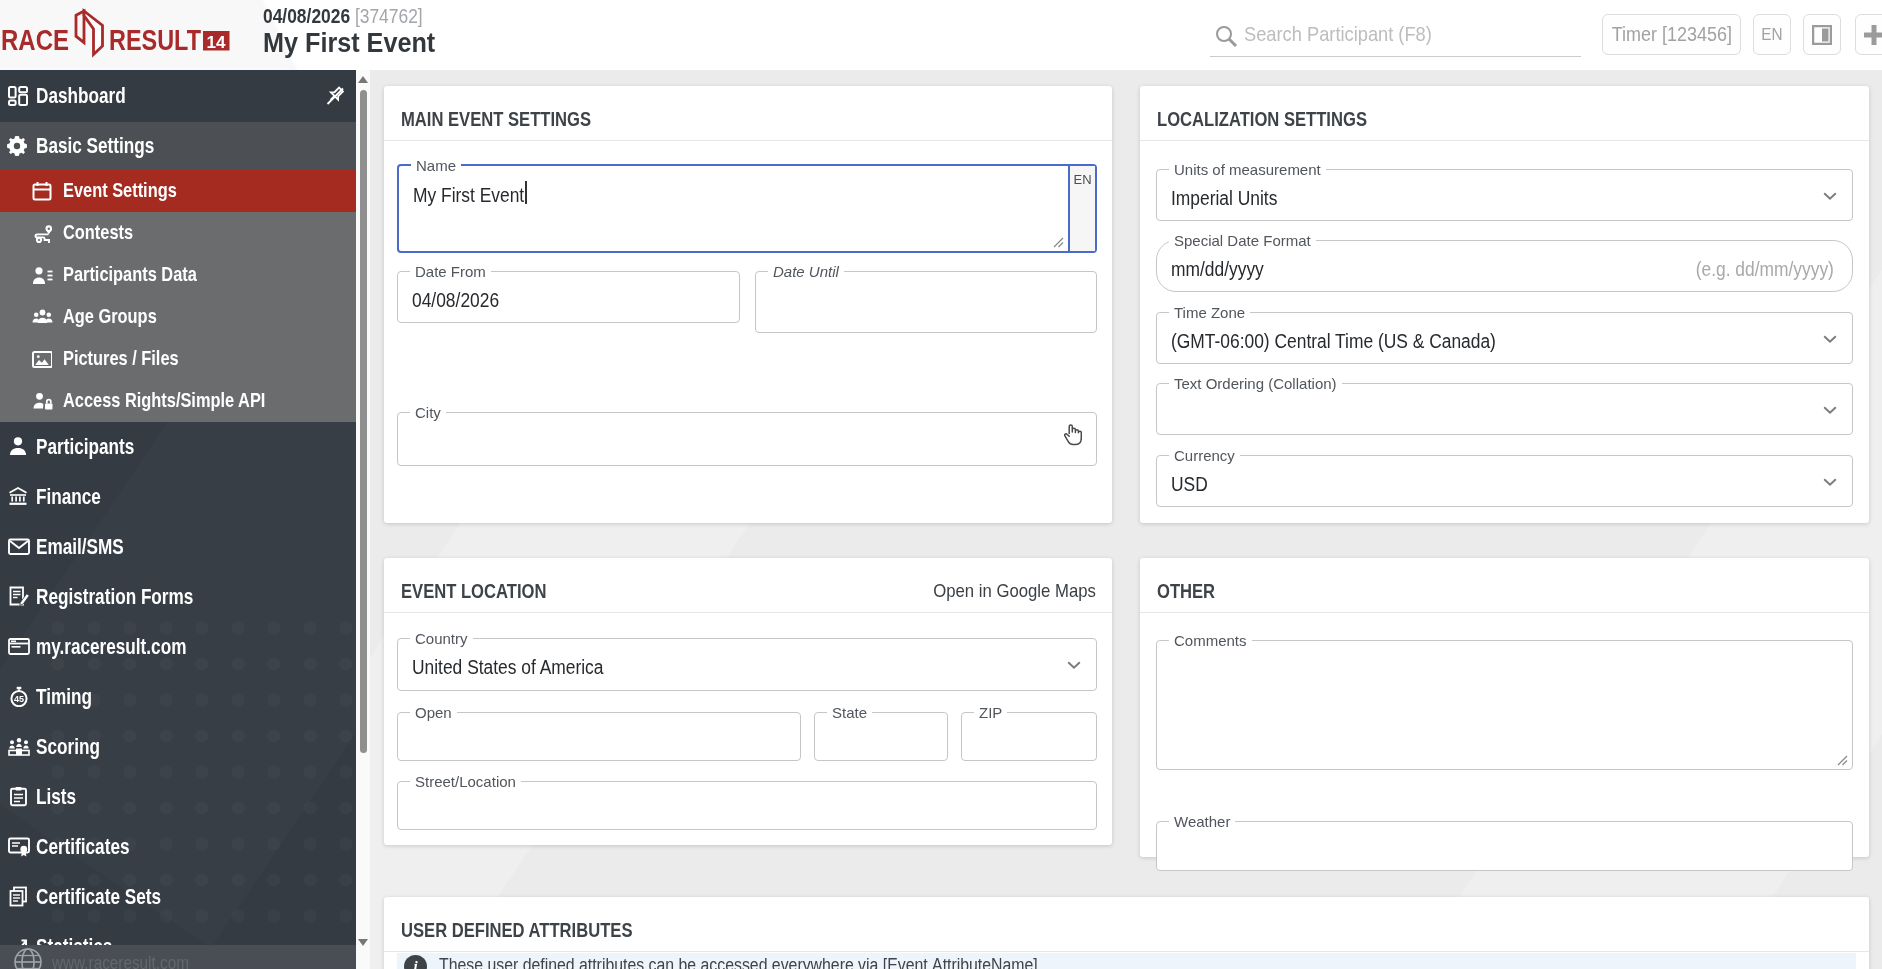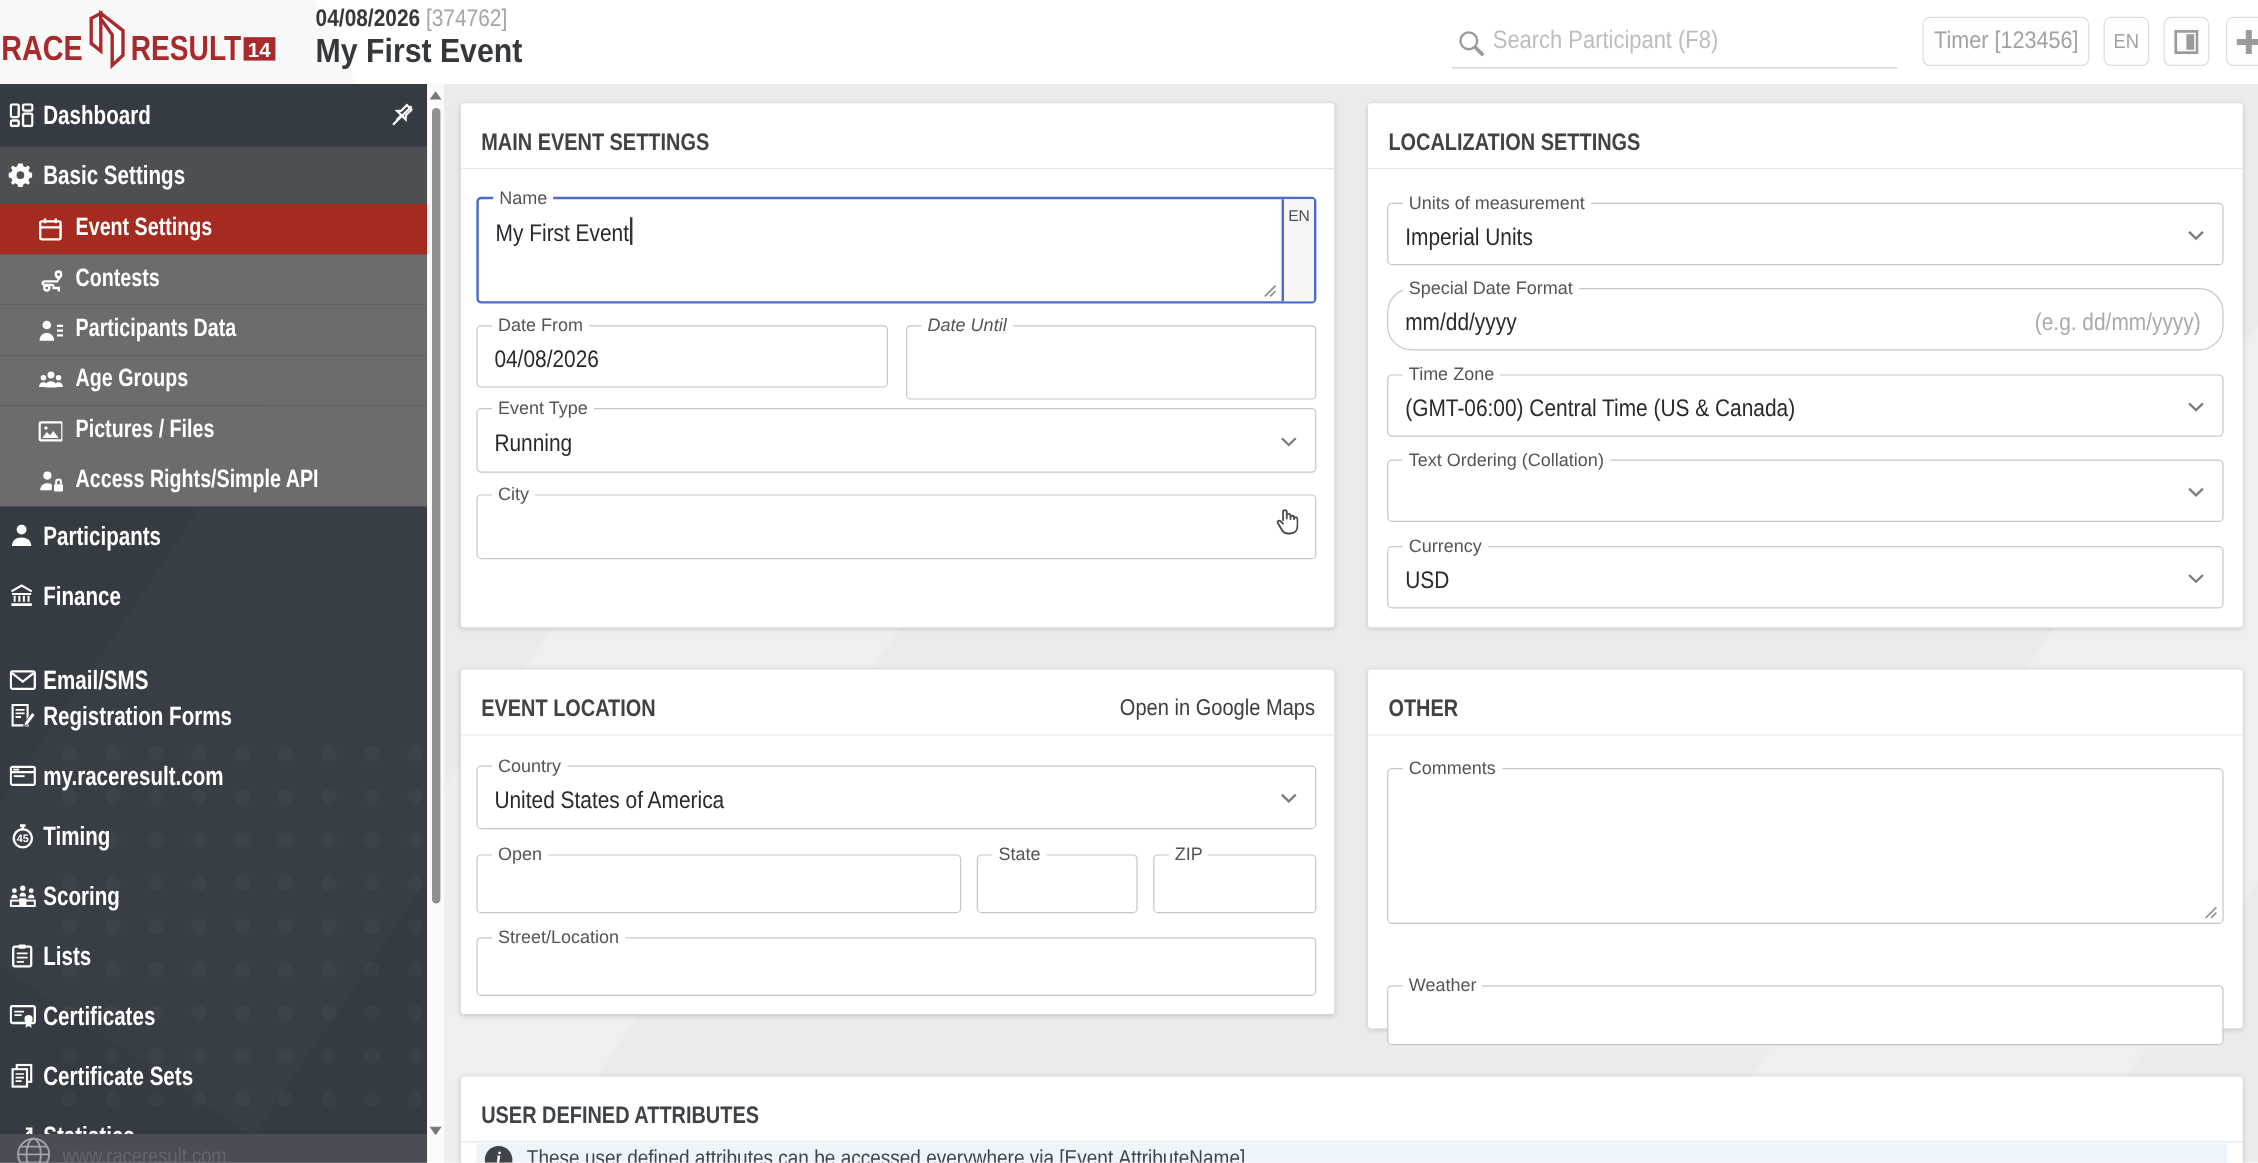--- a/index.html
+++ b/index.html
@@ -198,21 +198,21 @@
             <line x1="2" y1="9" x2="18" y2="9" stroke-width="1.6"></line>
             <line x1="4.2" y1="10.5" x2="4.2" y2="15.5" stroke-width="1.7"></line>
             <line x1="8.1" y1="10.5" x2="8.1" y2="15.5" stroke-width="1.7"></line>
             <line x1="11.9" y1="10.5" x2="11.9" y2="15.5" stroke-width="1.7"></line>
             <line x1="15.8" y1="10.5" x2="15.8" y2="15.5" stroke-width="1.7"></line>
             <line x1="1.5" y1="17.8" x2="18.5" y2="17.8" stroke-width="2.2"></line>
           </g>
         </svg>
         <div class="txt" style="left:36px;top:12px;font-size:22px">Finance</div>
       </div>
-  <div class="srow" style="top:472px;height:50px;">
+  <div class="srow" style="top:452px;height:50px;">
         <svg style="left:8px;top:14px" width="22" height="21" viewBox="0 0 22 21">
           <rect x="1" y="3.5" width="20" height="14.5" rx="1.5" fill="none" stroke="#fff" stroke-width="1.9"></rect>
           <path d="M2 5l9 7 9-7" fill="none" stroke="#fff" stroke-width="1.9"></path>
         </svg>
         <div class="txt" style="left:36px;top:12px;font-size:22px">Email/SMS</div>
       </div>
   <div class="srow" style="top:502px;height:50px;">
         <svg style="left:8px;top:14px" width="21" height="21" viewBox="0 0 21 21">
           <g fill="none" stroke="#fff" stroke-width="1.8">
             <path d="M2.5 1.5h12.5v17H2.5z"></path>
@@ -343,27 +343,20 @@
             </g>
           </svg>
         </div>
         <div class="field" style="left:13px;top:185px;width:343px;height:52px;">
           <label>Date From</label>
           <div class="val" style="top:17px">04/08/2026</div>
         </div>
         <div class="field" style="left:371px;top:185px;width:342px;height:62px;font-style:italic;">
           <label>Date Until</label>
         </div>
-        <div class="field" style="left:13px;top:254px;width:700px;height:54px;">
-          <label>Event Type</label>
-          <div class="val" style="top:18px">Running</div>
-          <svg class="chev" style="top:18px" width="18" height="18" viewBox="0 0 18 18">
-            <polyline points="3.2,6.2 9,11.8 14.8,6.2" fill="none" stroke="#7b7b7b" stroke-width="1.9"></polyline>
-          </svg>
-        </div>
         <div class="field" style="left:13px;top:326px;width:700px;height:54px;">
           <label>City</label>
           <svg style="position:absolute;right:14px;top:10px" width="20" height="24" viewBox="0 0 20 24">
             <path d="M7.2 10.5 V3.6 a1.55 1.55 0 013.1 0 V9 m0-2.2 a1.55 1.55 0 013.1 0 V9.5 m0-1.2 a1.5 1.5 0 013 0 v1.5 m0-.3 a1.45 1.45 0 012.9.3 v5.2 c0 4-2.4 6.6-6.2 6.6 h-1.8 c-2.4 0-3.9-.9-5-2.9 l-3.4-5.8 c-.8-1.4.9-2.7 2-1.7 l2.3 2.1" fill="none" stroke="#4a4a4a" stroke-width="1.5" stroke-linecap="round" stroke-linejoin="round"></path>
           </svg>
         </div>
       </div>
   <div class="card" style="left:770px;top:16px;width:729px;height:437px">
         <div class="chead">
           <div class="t">LOCALIZATION SETTINGS</div>

